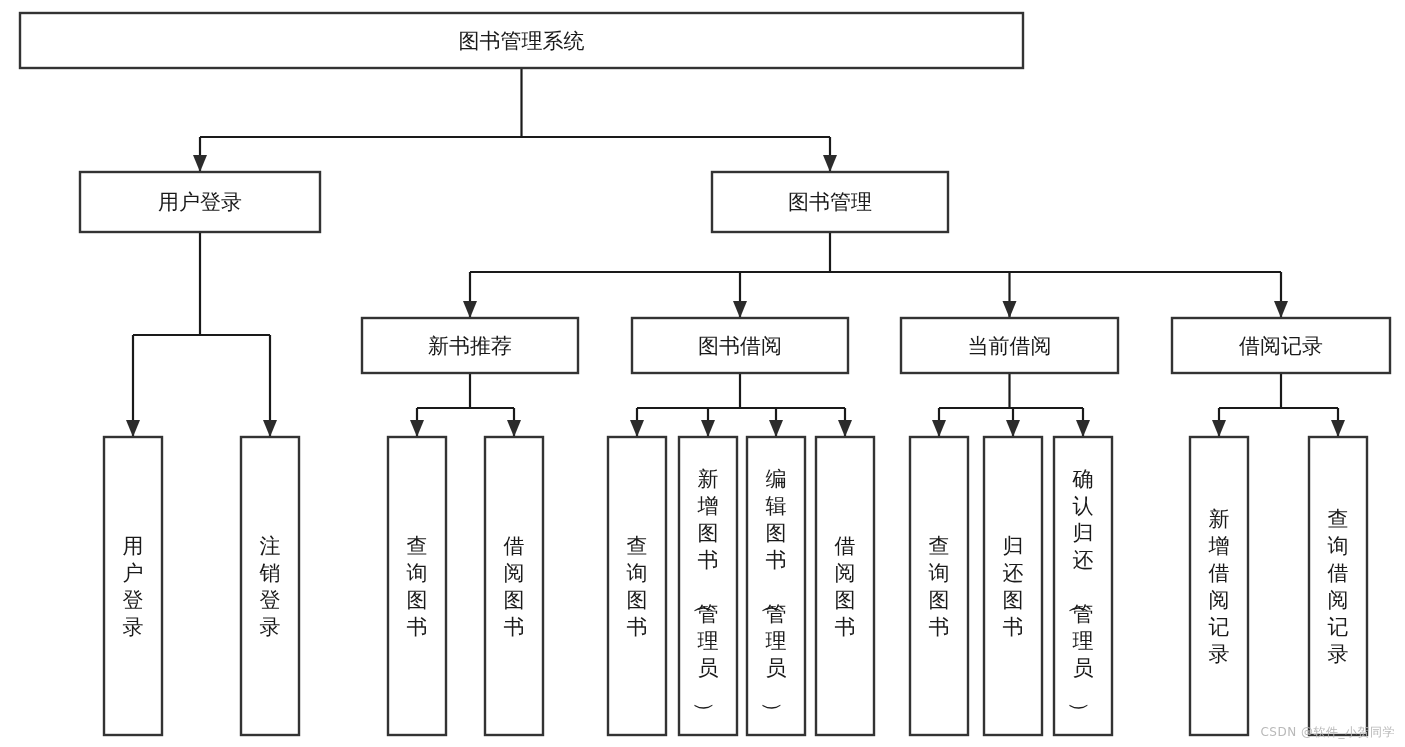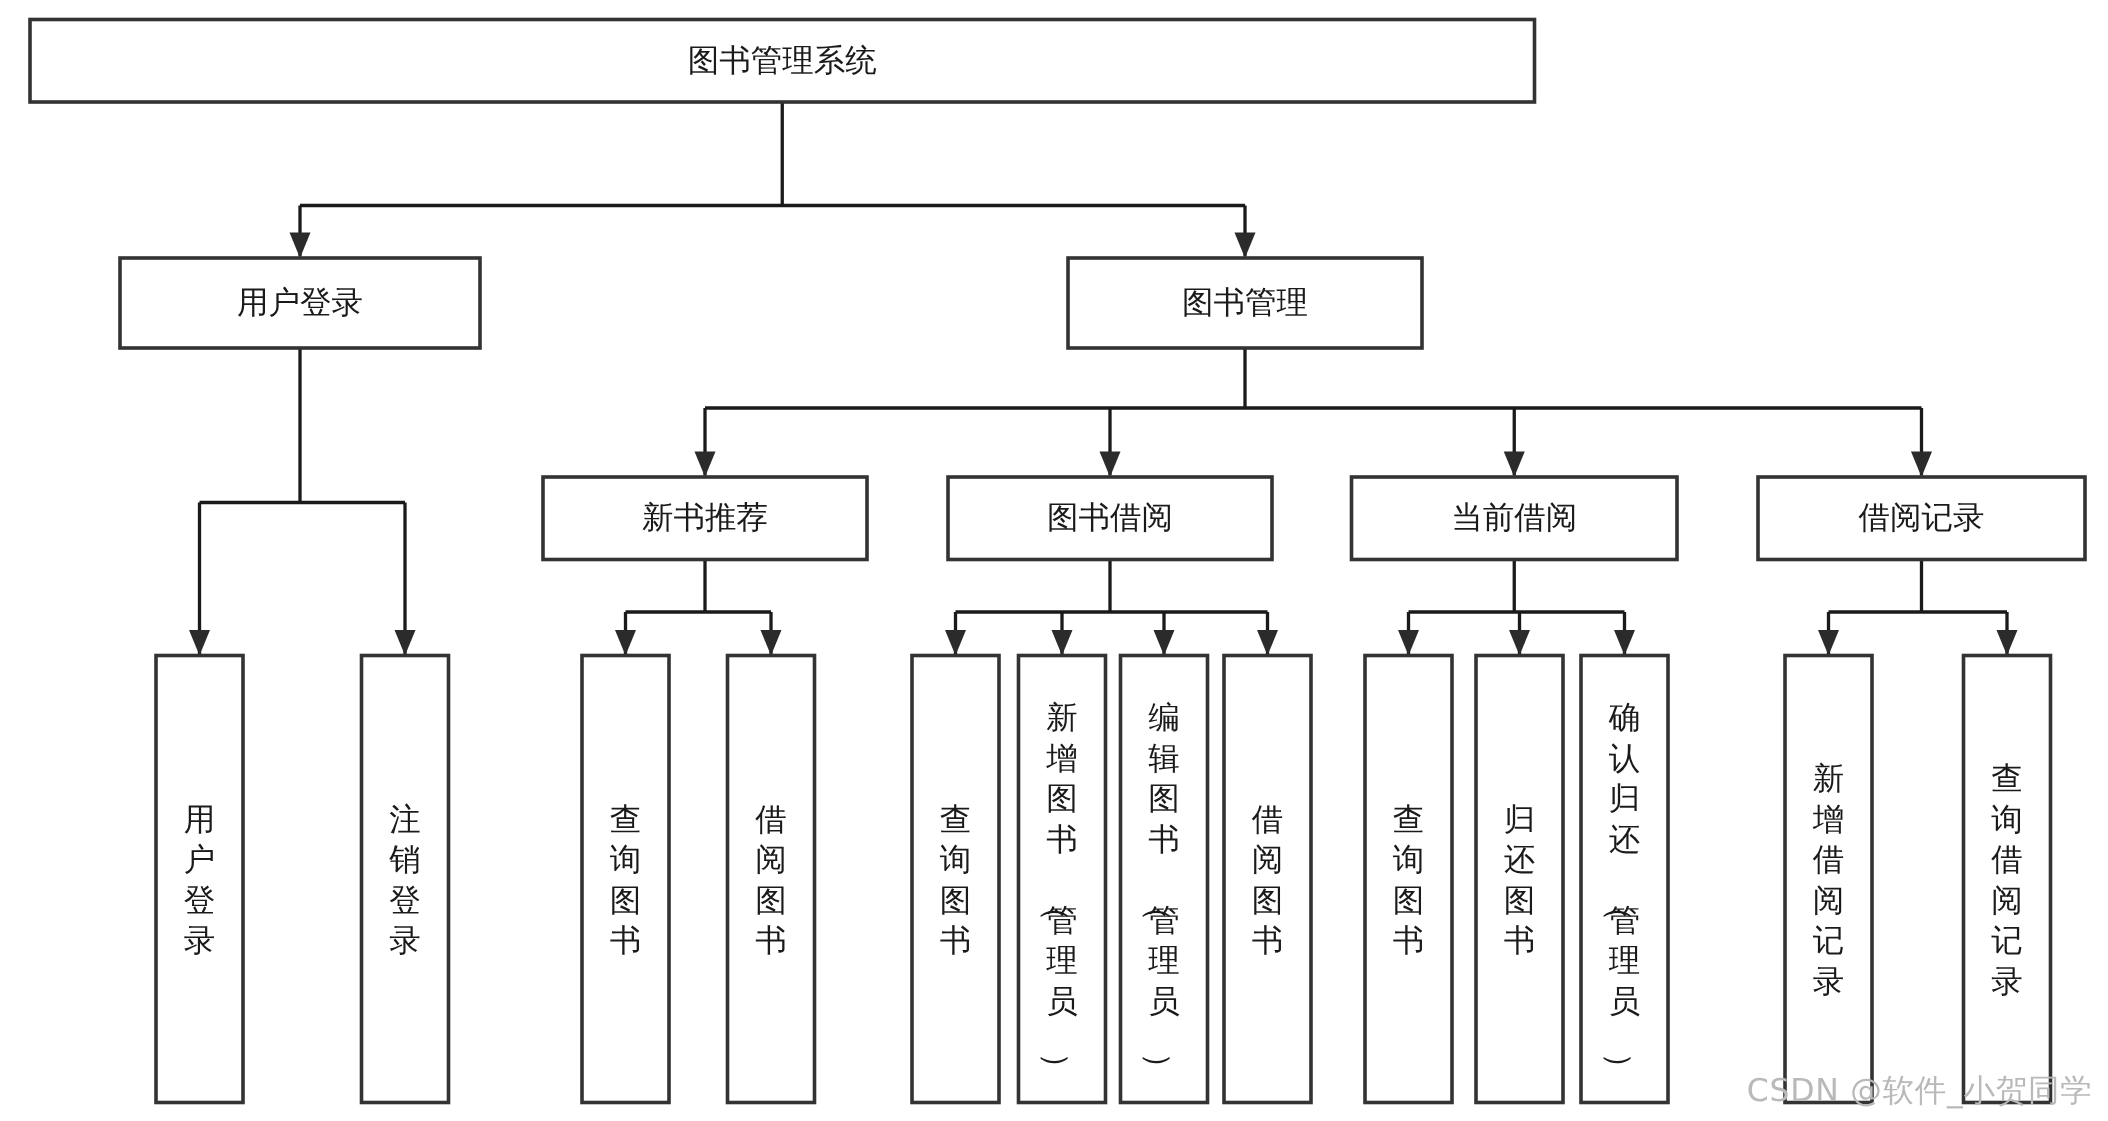--- a/index.html
+++ b/index.html
@@ -51,21 +51,21 @@
   }
   .arrow-head {
     fill: #2b2b2b;
     stroke: none;
   }
   .watermark {
     position: absolute;
     right: 10px;
     bottom: 6px;
     font-family: "DejaVu Sans", "Liberation Sans", sans-serif;
-    font-size: 21px;
+    font-size: 12px;
     color: #b9b9b9;
     letter-spacing: 0.5px;
     white-space: nowrap;
     pointer-events: none;
     text-align: center;
   }
 </style>
 </head>
 <body>
 

